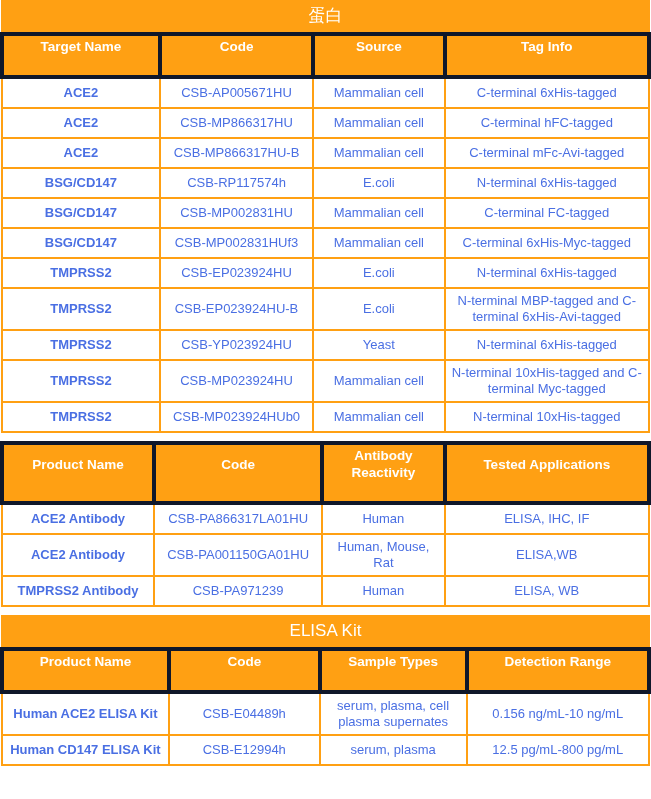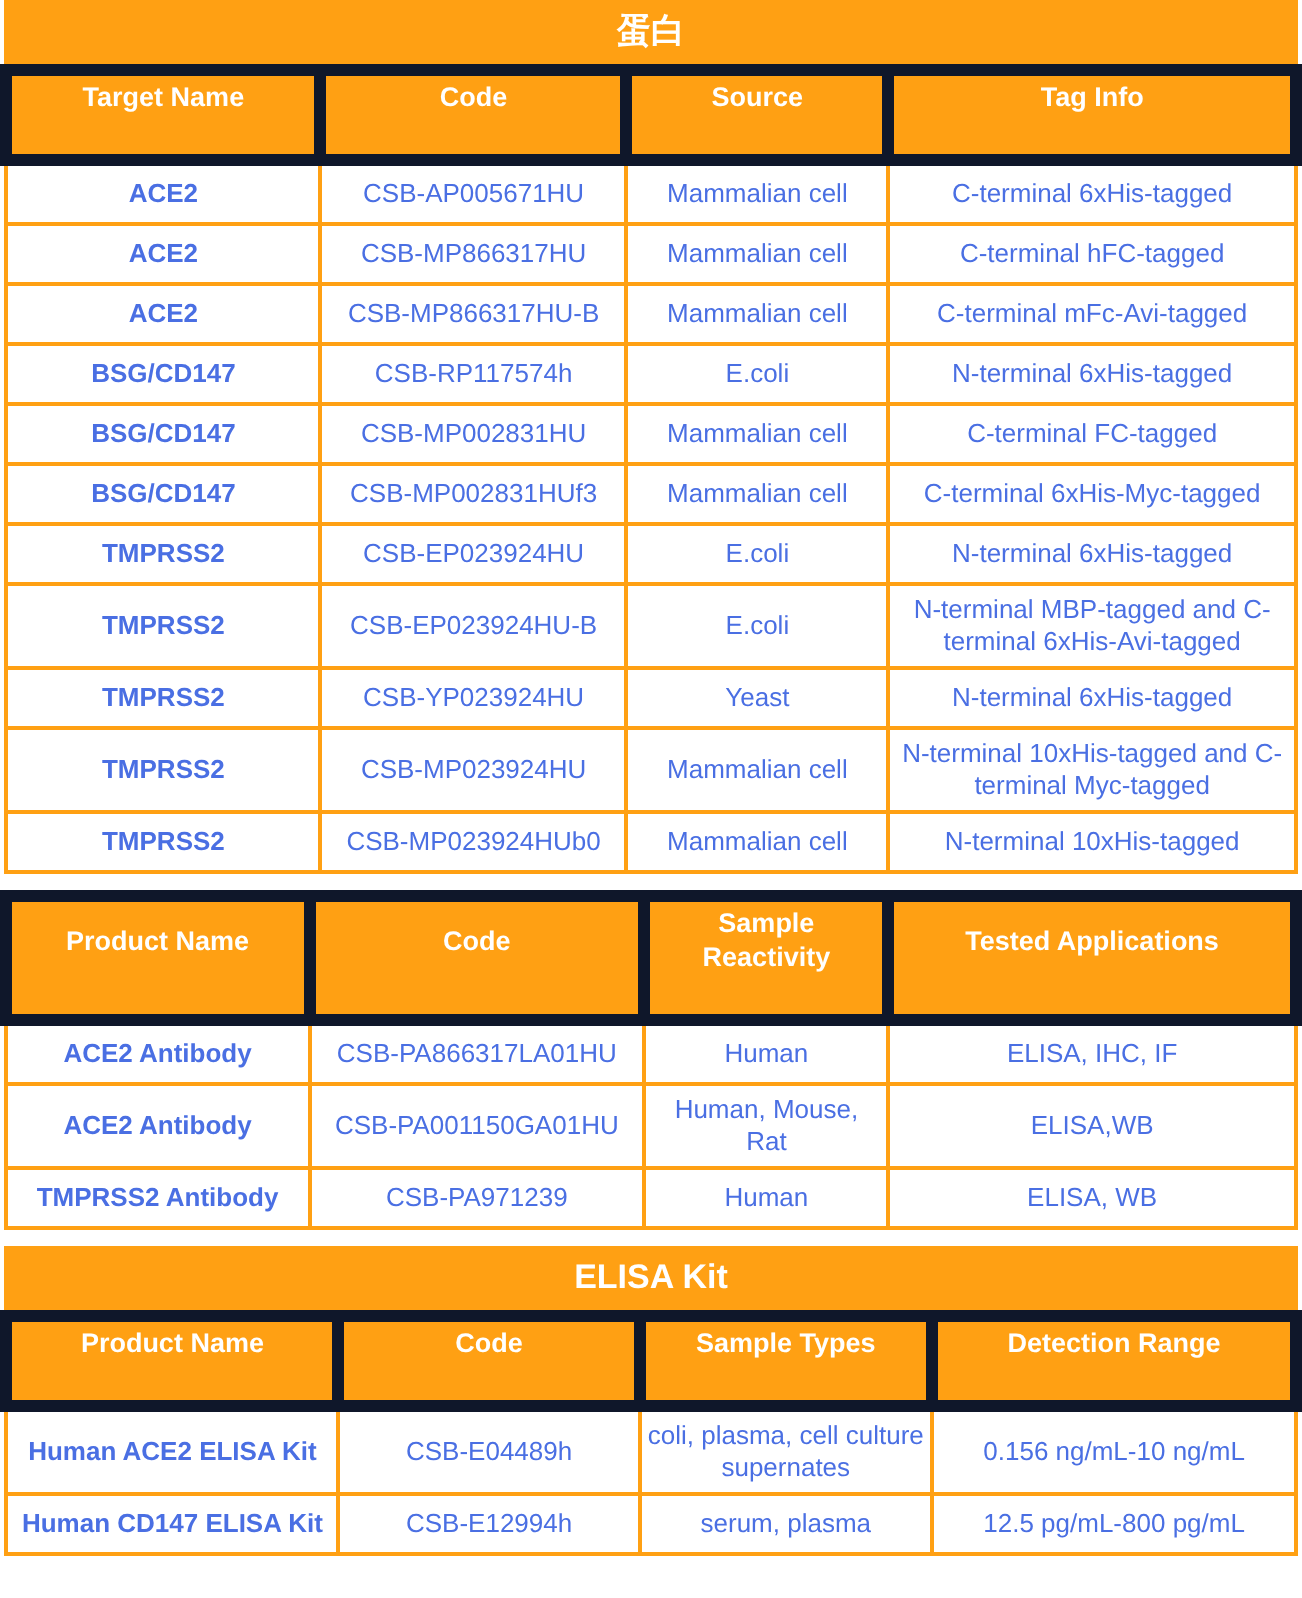--- a/index.html
+++ b/index.html
@@ -16,28 +16,28 @@
     border-collapse: collapse;
     table-layout: fixed;
     margin: 0 0 8px 0;
   }
   table.data-table:last-child { margin-bottom: 16px; }
   th.title-cell {
     background: #FFA013;
     border: 2px solid #FFA013;
     color: #ffffff;
     font-size: 17px;
-    font-weight: bold;
+    font-weight: normal;
     text-align: center;
     padding: 3px 2px 5px 2px;
     line-height: 22px;
   }
   th.head-cell {
     background: #FFA013;
-    border: 6px solid #0f172a;
+    border: 4px solid #0f172a;
     color: #ffffff;
     font-size: 13.5px;
     font-weight: bold;
     padding: 2px 6px 20px 6px;
     line-height: 17px;
   }
   td {
     border: 2px solid #FFA013;
     background: #ffffff;
     color: #4A6FE3;
@@ -146,21 +146,21 @@
       <colgroup>
         <col style="width: 23.5%;">
         <col style="width: 26%;">
         <col style="width: 18.9%;">
         <col style="width: 31.6%;">
       </colgroup>
       <tbody>
         <tr>
           <th class="head-cell">Product Name</th>
           <th class="head-cell">Code</th>
-          <th class="head-cell">Sample Reactivity</th>
+          <th class="head-cell">Antibody Reactivity</th>
           <th class="head-cell">Tested Applications</th>
         </tr>
         <tr>
           <td class="name-cell">ACE2 Antibody</td>
           <td class="data-cell">CSB-PA866317LA01HU</td>
           <td class="data-cell">Human</td>
           <td class="data-cell">ELISA, IHC, IF</td>
         </tr>
         <tr>
           <td class="name-cell">ACE2 Antibody</td>
@@ -189,21 +189,21 @@
         </tr>
         <tr>
           <th class="head-cell">Product Name</th>
           <th class="head-cell">Code</th>
           <th class="head-cell">Sample Types</th>
           <th class="head-cell">Detection Range</th>
         </tr>
         <tr>
           <td class="name-cell">Human ACE2 ELISA Kit</td>
           <td class="data-cell">CSB-E04489h</td>
-          <td class="data-cell">coli, plasma, cell culture supernates</td>
+          <td class="data-cell">serum, plasma, cell plasma supernates</td>
           <td class="data-cell">0.156 ng/mL-10 ng/mL</td>
         </tr>
         <tr>
           <td class="name-cell">Human CD147 ELISA Kit</td>
           <td class="data-cell">CSB-E12994h</td>
           <td class="data-cell">serum, plasma</td>
           <td class="data-cell">12.5 pg/mL-800 pg/mL</td>
         </tr>
       </tbody>
     </table>

